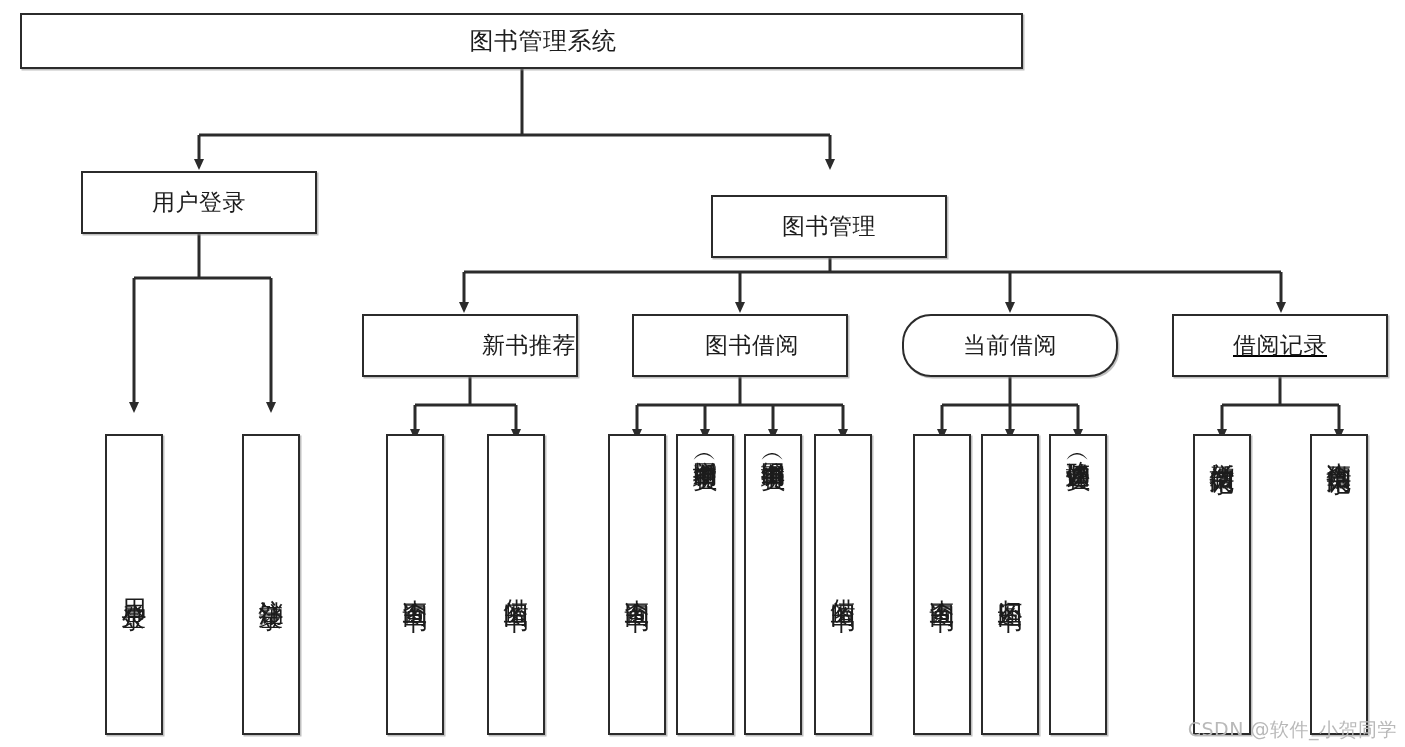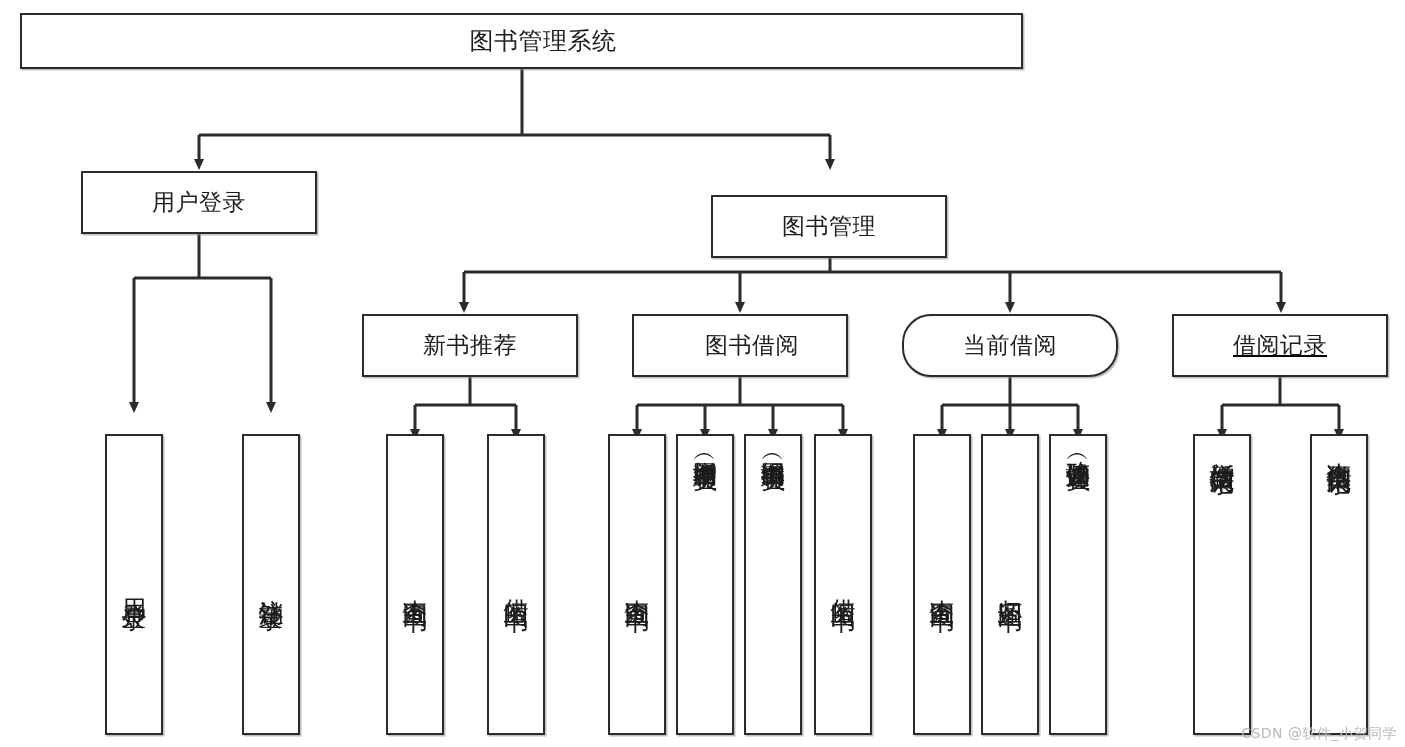--- a/index.html
+++ b/index.html
@@ -68,21 +68,21 @@
     letter-spacing: 2px;
   }
   .node.v.center {
     align-items: center;
     padding-top: 0;
   }
   #watermark {
     position: absolute;
     right: 8px;
     bottom: 4px;
-    font-size: 14px;
+    font-size: 19px;
     color: #b9b9b9;
     letter-spacing: 0.5px;
     white-space: nowrap;
     margin-top: 28px;
   }
 </style>
 </head>
 <body>
 
 <div id="canvas">
@@ -144,21 +144,21 @@
     <span class="lbl">图书管理系统</span>
   </div>
 
   <div class="node h" style="left:81px; top:171px; width:236px; height:63px;">
     <span class="lbl">用户登录</span>
   </div>
   <div class="node h" style="left:711px; top:171px; width:236px; height:63px;margin-top:24px;">
     <span class="lbl">图书管理</span>
   </div>
 
-  <div class="node h" style="left:362px; top:314px; width:216px; height:63px;">
+  <div class="node h" style="left:362px; top:314px; width:216px; height:63px;justify-content:flex-end;">
     <span class="lbl">新书推荐</span>
   </div>
   <div class="node h" style="left:632px; top:314px; width:216px; height:63px;padding-left:24px;">
     <span class="lbl">图书借阅</span>
   </div>
   <div class="node h" style="left:902px; top:314px; width:216px; height:63px;border-radius:29px;">
     <span class="lbl">当前借阅</span>
   </div>
   <div class="node h" style="left:1172px; top:314px; width:216px; height:63px;text-decoration:underline;">
     <span class="lbl">借阅记录</span>

